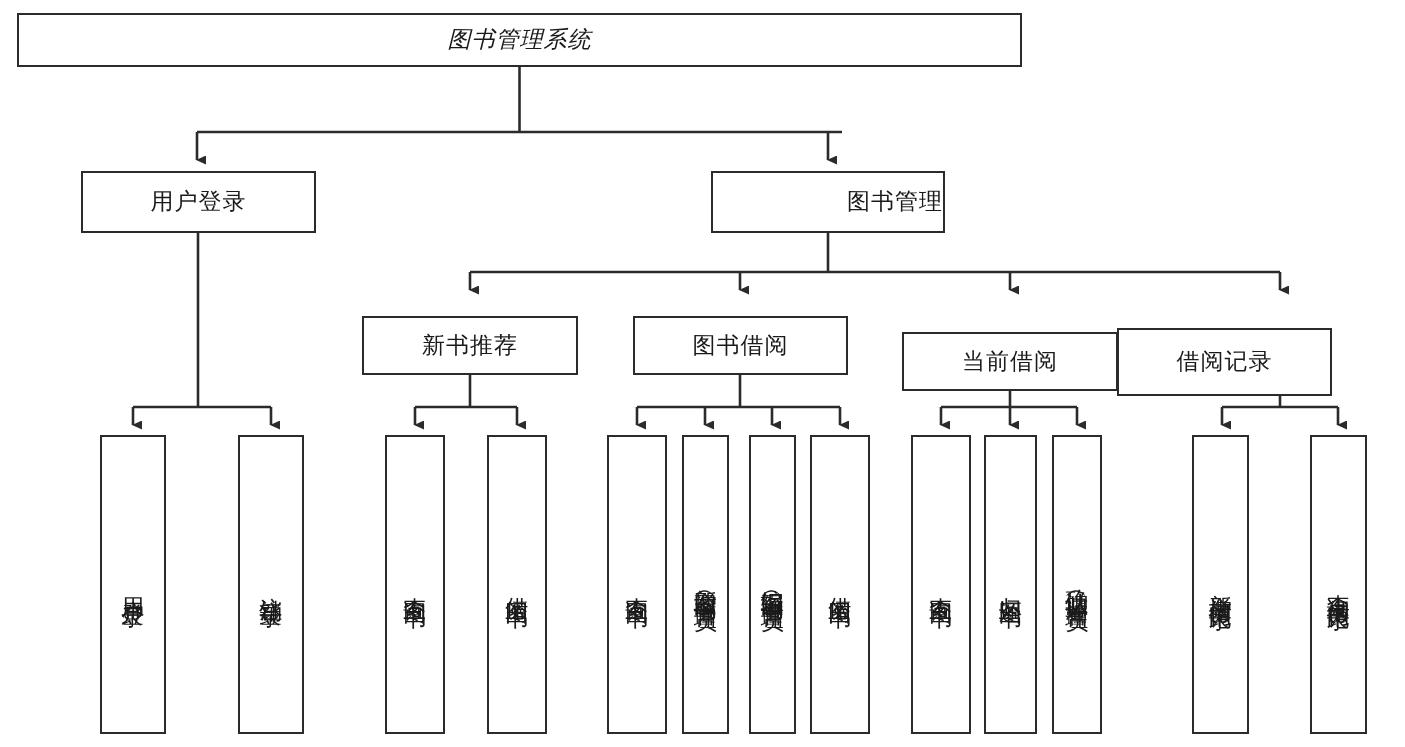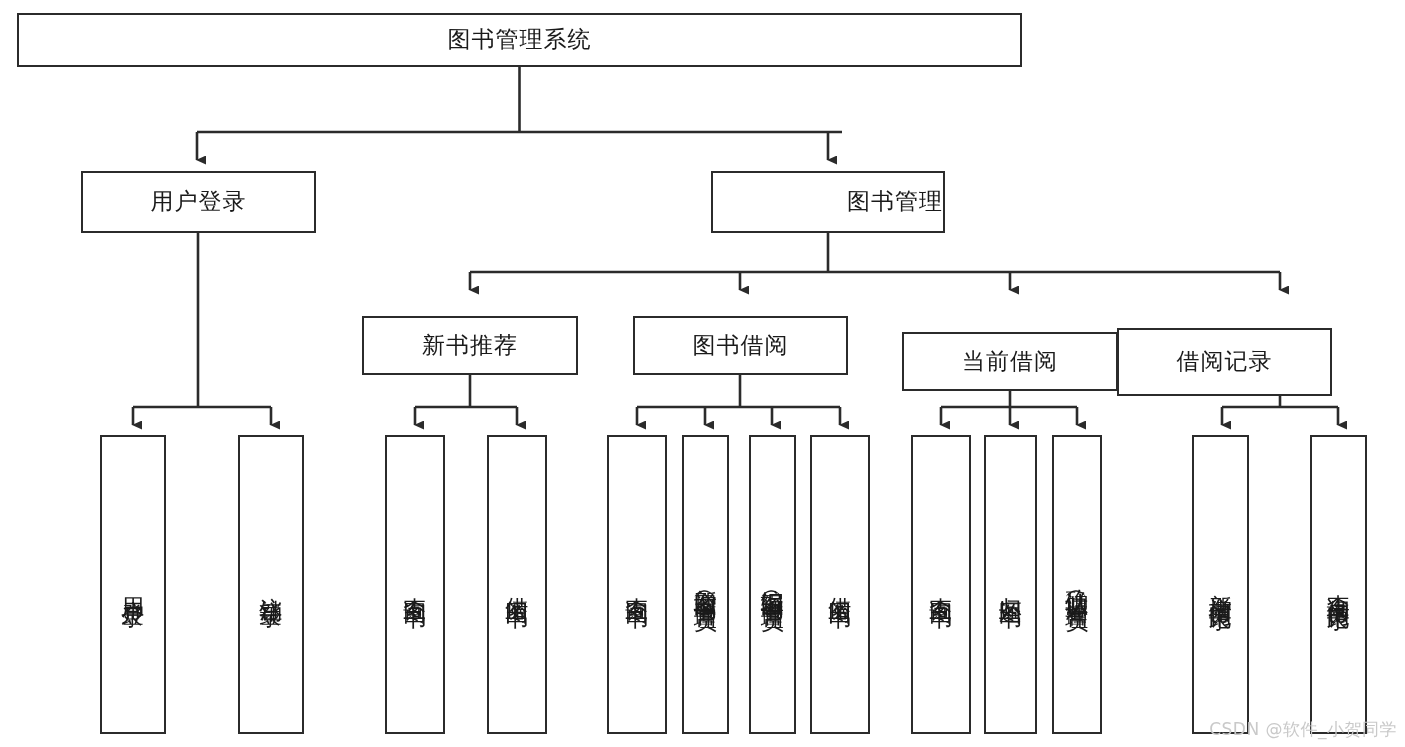--- a/index.html
+++ b/index.html
@@ -124,21 +124,21 @@
       <path d="M 1010 407 L 1010 425" marker-end="url(#arrowhead)"></path>
       <path d="M 1077 407 L 1077 425" marker-end="url(#arrowhead)"></path>
 
       <path d="M 1280 375 L 1280 407"></path>
       <path d="M 1222 407 L 1338 407"></path>
       <path d="M 1222 407 L 1222 425" marker-end="url(#arrowhead)"></path>
       <path d="M 1338 407 L 1338 425" marker-end="url(#arrowhead)"></path>
     </g>
   </svg>
 
-  <div class="node horizontal" style="left:17px; top:13px; width:1005px; height:54px;">
+  <div class="node horizontal" style="left:17px; top:13px; width:1005px; height:54px;font-style:italic;">
     <span class="node-label">图书管理系统</span>
   </div>
 
   <div class="node horizontal" style="left:81px; top:171px; width:235px; height:62px;">
     <span class="node-label">用户登录</span>
   </div>
 
   <div class="node horizontal" style="left:711px; top:171px; width:234px; height:62px;justify-content:flex-end;">
     <span class="node-label">图书管理</span>
   </div>
@@ -204,15 +204,14 @@
   </div>
 
   <div class="node vertical" style="left:1192px; top:435px; width:57px; height:299px;">
     <span class="node-label">新增借阅记录</span>
   </div>
 
   <div class="node vertical" style="left:1310px; top:435px; width:57px; height:299px;">
     <span class="node-label">查询借阅记录</span>
   </div>
 
-  <div id="watermark">CSDN @软件_小贺同学</div>
 
 </div>
 
 </body></html>

